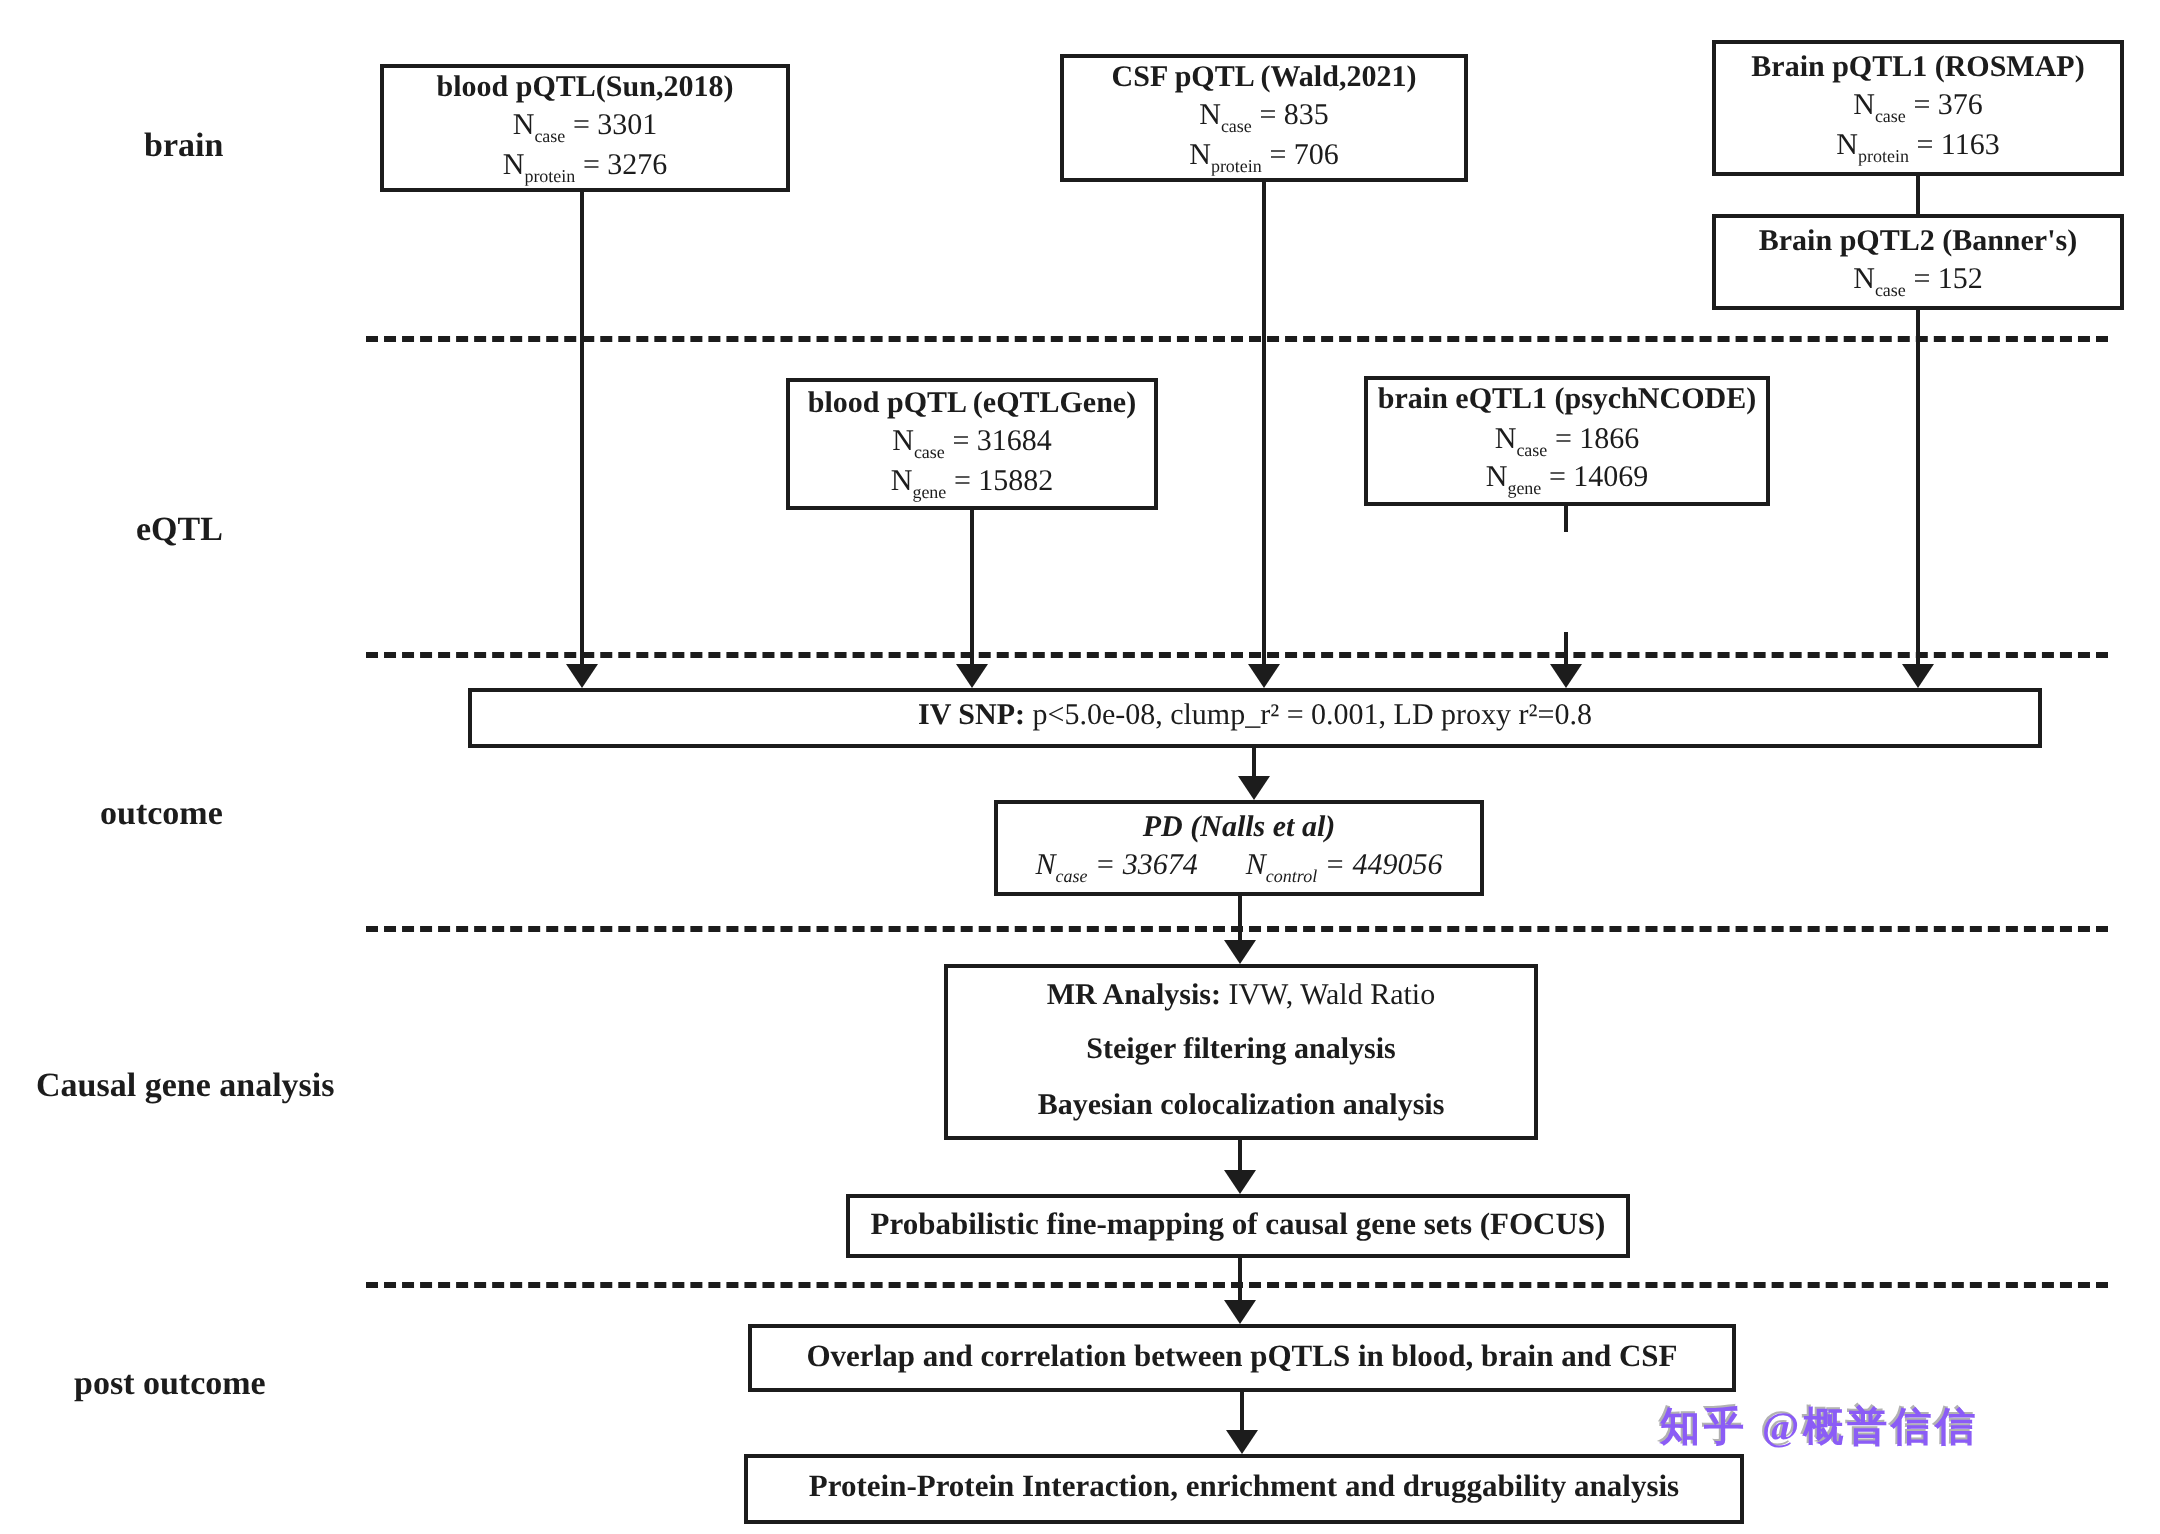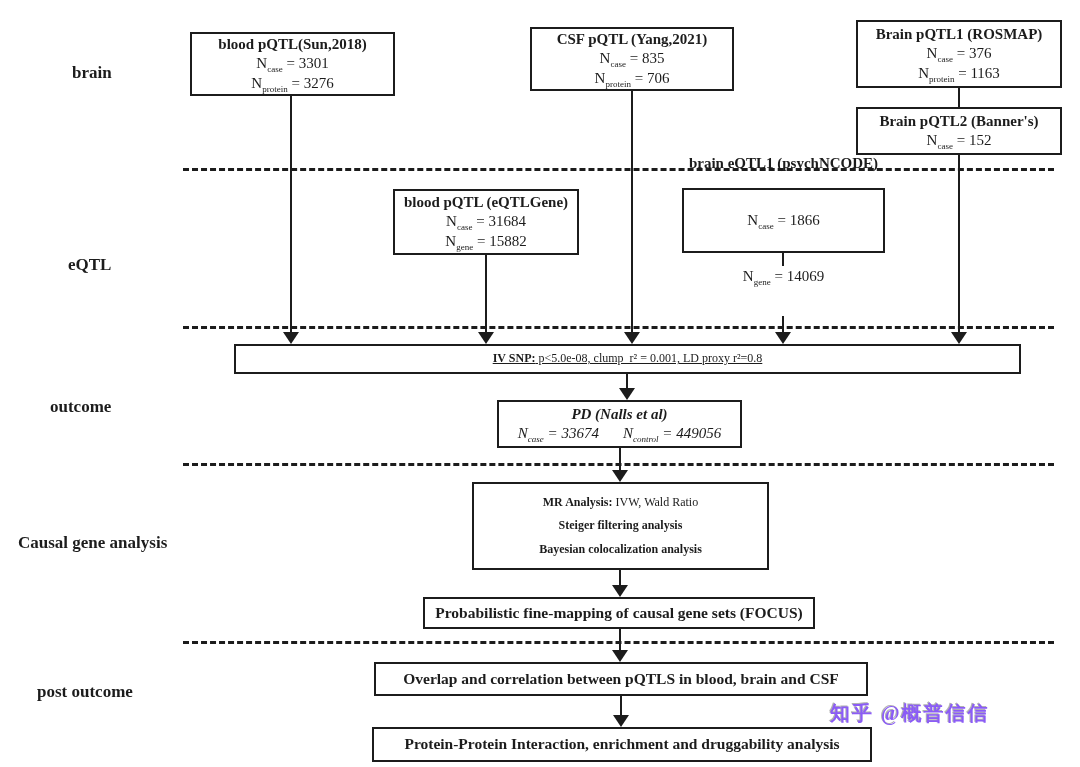--- a/index.html
+++ b/index.html
@@ -10,21 +10,21 @@
   .box {
     position:absolute; background:#ffffff; border:2px solid #1c1c1c; box-sizing:border-box;
     display:flex; flex-direction:column; align-items:center; justify-content:center;
     text-align:center; line-height:1.3;
   }
   .box .title { font-weight:700; font-size:15px; }
   .box .stat  { font-weight:400; font-size:15px; }
   .box sub { font-size:0.6em; line-height:0; }
   .wide-label { font-weight:700; font-size:15.5px; }
   .mixed-line .b { font-weight:700; }
-  .mr-line { font-weight:700; font-size:12px; margin:4px 0; }
+  .mr-line { font-weight:700; font-size:15px; margin:4px 0; }
   .section-label { position:absolute; font-weight:700; font-size:17px; white-space:nowrap; }
   .dash { position:absolute; left:183px; width:871px; height:0; border-top:3px dashed #1c1c1c; }
   .arrow { position:absolute; width:16px; }
   .arrow .shaft { position:absolute; left:7px; top:0; width:2px; background:#1c1c1c; height:100%; }
   .arrow.headed .shaft { height:calc(100% - 10px); }
   .arrow .head {
     position:absolute; left:0; bottom:0; width:0; height:0;
     border-left:8px solid transparent; border-right:8px solid transparent;
     border-top:12px solid #1c1c1c;
   }
@@ -52,21 +52,21 @@
   <div class="dash" style="top:463px;"></div>
   <div class="dash" style="top:641px;"></div>
 
   <div class="box" style="left:190px; top:32px; width:205px; height:64px;">
     <div class="title">blood pQTL(Sun,2018)</div>
     <div class="stat"><span>N</span><sub>case</sub><span> = 3301</span></div>
     <div class="stat"><span>N</span><sub>protein</sub><span> = 3276</span></div>
   </div>
 
   <div class="box" style="left:530px; top:27px; width:204px; height:64px;">
-    <div class="title">CSF pQTL (Yang,2021)</div>
+    <div class="title">CSF pQTL (Wald,2021)</div>
     <div class="stat"><span>N</span><sub>case</sub><span> = 835</span></div>
     <div class="stat"><span>N</span><sub>protein</sub><span> = 706</span></div>
   </div>
 
   <div class="box" style="left:856px; top:20px; width:206px; height:68px;">
     <div class="title">Brain pQTL1 (ROSMAP)</div>
     <div class="stat"><span>N</span><sub>case</sub><span> = 376</span></div>
     <div class="stat"><span>N</span><sub>protein</sub><span> = 1163</span></div>
   </div>
 
@@ -74,29 +74,29 @@
     <div class="title">Brain pQTL2 (Banner's)</div>
     <div class="stat"><span>N</span><sub>case</sub><span> = 152</span></div>
   </div>
 
   <div class="box" style="left:393px; top:189px; width:186px; height:66px;">
     <div class="title">blood pQTL (eQTLGene)</div>
     <div class="stat"><span>N</span><sub>case</sub><span> = 31684</span></div>
     <div class="stat"><span>N</span><sub>gene</sub><span> = 15882</span></div>
   </div>
 
-  <div class="box" style="left:682px; top:188px; width:203px; height:65px;gap:37px;">
+  <div class="box" style="left:682px; top:188px; width:203px; height:65px;">
     <div class="title">brain eQTL1 (psychNCODE)</div>
     <div class="stat"><span>N</span><sub>case</sub><span> = 1866</span></div>
     <div class="stat"><span>N</span><sub>gene</sub><span> = 14069</span></div>
   </div>
 
 
   <div class="box mixed-line" style="left:234px; top:344px; width:787px; height:30px;">
-    <div style="font-size:12px;text-decoration:underline;"><span class="b">IV SNP:</span><span> p&lt;5.0e-08, clump_r² = 0.001, LD proxy r²=0.8</span></div>
+    <div style="font-size:15px;"><span class="b">IV SNP:</span><span> p&lt;5.0e-08, clump_r² = 0.001, LD proxy r²=0.8</span></div>
   </div>
 
   <div class="box" style="left:497px; top:400px; width:245px; height:48px;font-style:italic;">
     <div class="title">PD (Nalls et al)</div>
     <div class="stat">
       <span class="statgroup"><span>N</span><sub>case</sub><span> = 33674</span></span><span class="statgroup"><span>N</span><sub>control</sub><span> = 449056</span></span>
     </div>
   </div>
 
   <div class="box mixed-line" style="left:472px; top:482px; width:297px; height:88px;">

